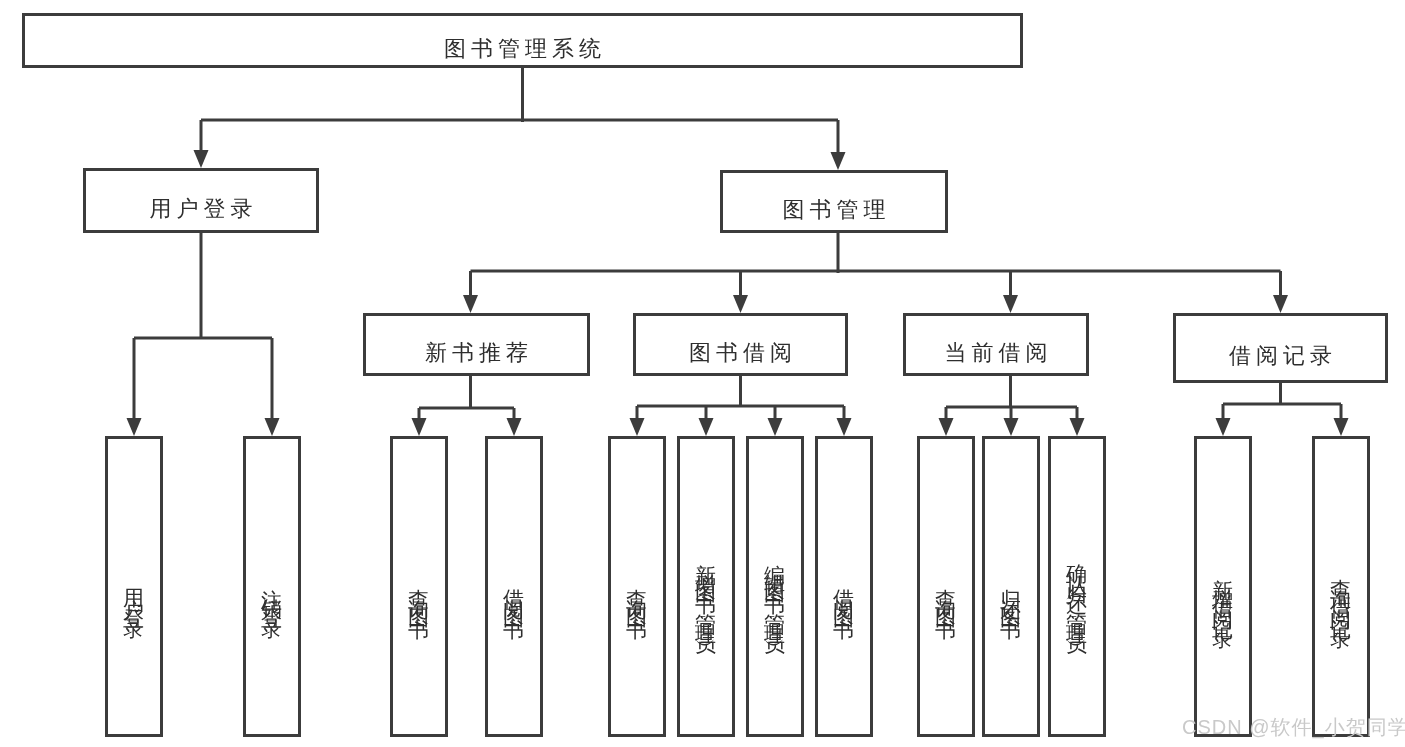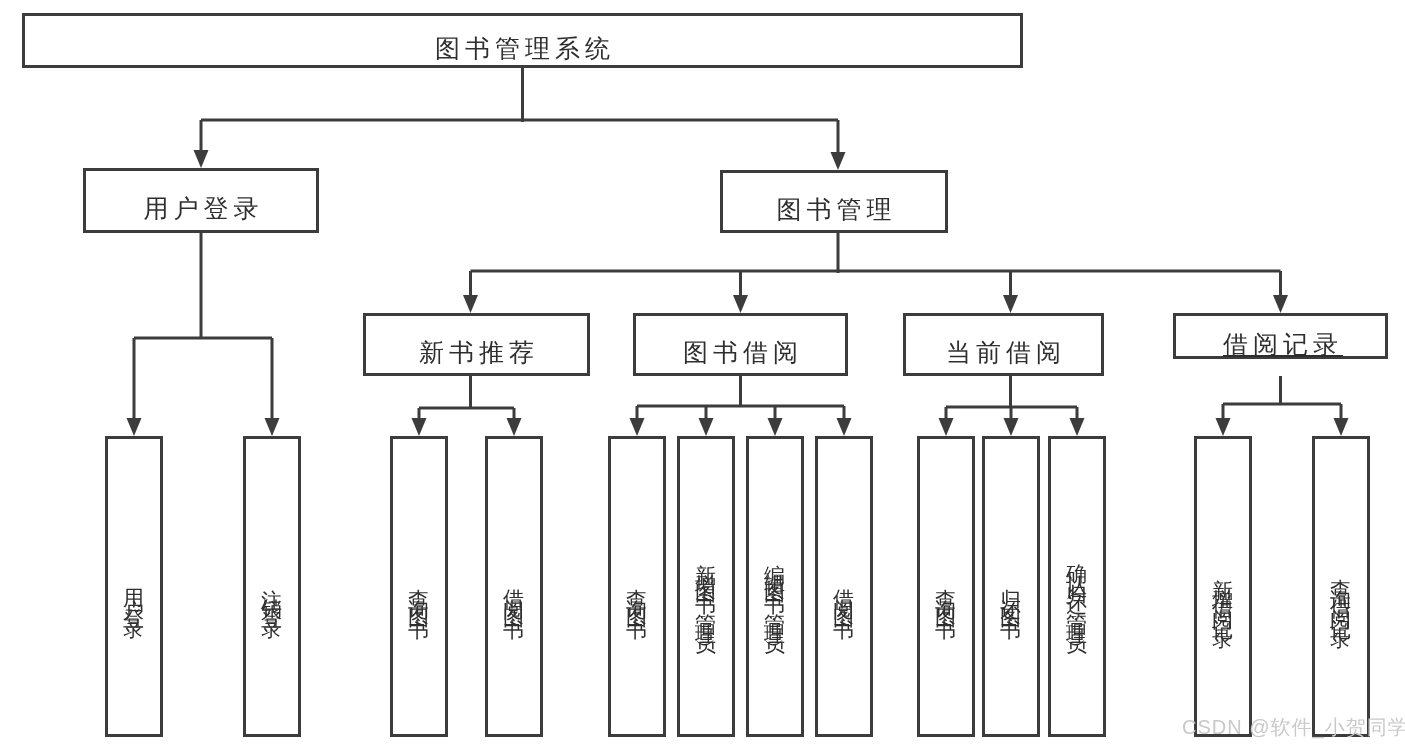--- a/index.html
+++ b/index.html
@@ -23,21 +23,21 @@
   .box{
     position:absolute;
     box-sizing:border-box;
     border:3px solid var(--line);
     background:#fff;
     display:flex;
     align-items:center;
     justify-content:center;
   }
   .h-label{
-    font-size:25px;
+    font-size:22px;
     letter-spacing:5px;
     text-indent:5px; 
     white-space:nowrap;
     color:var(--text);
     margin-top:16px;
   }
   .leaf{top:436px;width:58px;height:301px;}
   .v-label{
     writing-mode:vertical-rl;
     text-orientation:mixed;
@@ -96,24 +96,24 @@
   <div class="box" style="left:720px;top:170px;width:228px;height:63px;">
     <span class="h-label">图书管理</span>
   </div>
 
   <div class="box" style="left:363px;top:313px;width:227px;height:63px;font-family:Liberation Serif, serif;">
     <span class="h-label">新书推荐</span>
   </div>
   <div class="box" style="left:633px;top:313px;width:215px;height:63px;align-items:center;">
     <span class="h-label">图书借阅</span>
   </div>
-  <div class="box" style="left:903px;top:313px;width:201px;height:63px;">
+  <div class="box" style="left:903px;top:313px;width:186px;height:63px;">
     <span class="h-label">当前借阅</span>
   </div>
-  <div class="box" style="left:1173px;top:313px;width:215px;height:46px;text-decoration:underline;">
+  <div class="box" style="left:1173px;top:313px;width:215px;height:70px;">
     <span class="h-label">借阅记录</span>
   </div>
 
   <div class="box leaf" style="left:105px;">
     <span class="v-label">用户登录</span>
   </div>
   <div class="box leaf" style="left:243px;">
     <span class="v-label">注销登录</span>
   </div>
 

